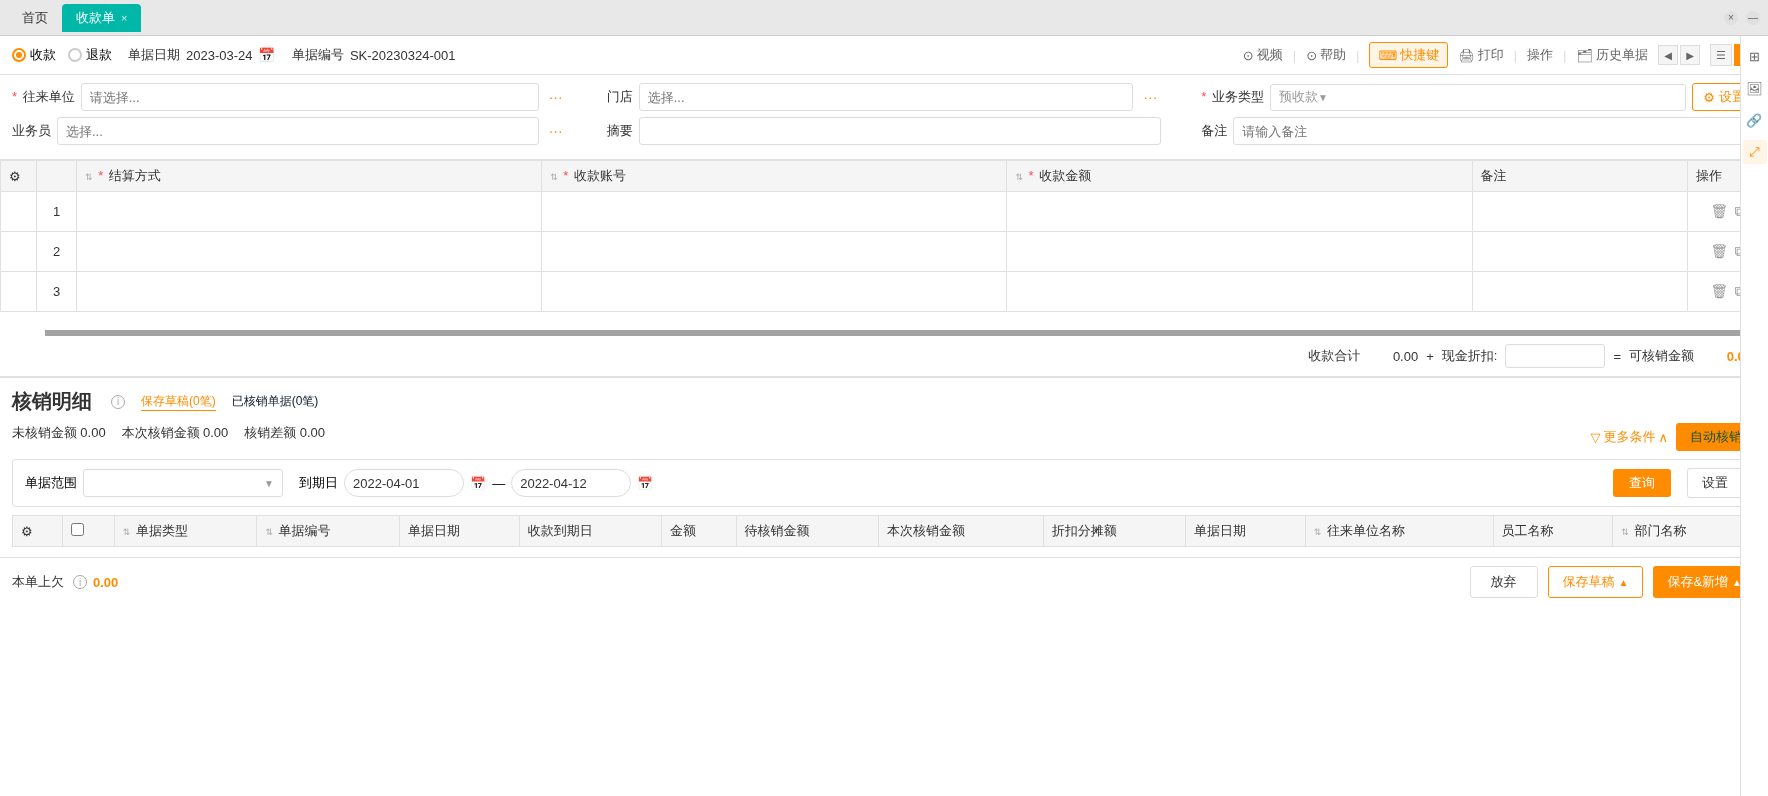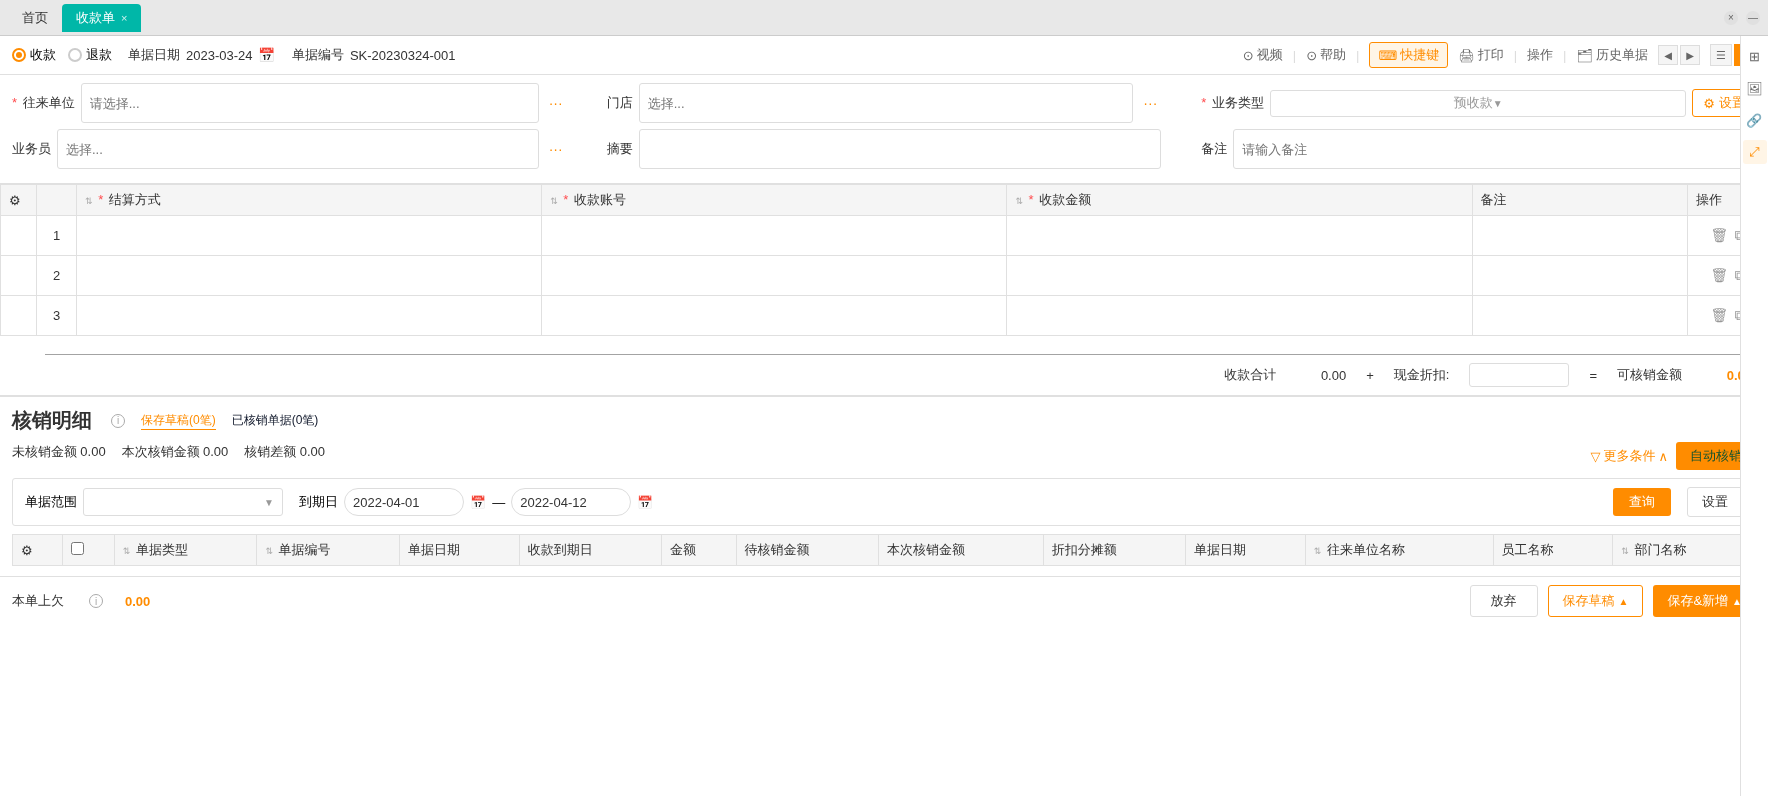--- a/index.html
+++ b/index.html
@@ -53,27 +53,27 @@
     .view-btn { width: 22px; height: 22px; border: 1px solid #ddd; background: #f5f5f5; display: flex; align-items: center; justify-content: center; cursor: pointer; font-size: 11px; color: #666; }
     .view-btn.active { background: #ff8c00; color: #fff; border-color: #ff8c00; }
 
     
     .form-area { padding: 8px 12px; border-bottom: 1px solid #e0e0e0; }
     .form-row { display: flex; align-items: center; gap: 0; margin-bottom: 6px; }
     .form-field { display: flex; align-items: center; flex: 1; gap: 6px; }
     .form-label { color: #333; white-space: nowrap; min-width: fit-content; }
     .required { color: #ff4d4f; margin-right: 2px; }
     .form-input {
-      flex: 1; height: 40px; border: 1px solid #ddd; border-radius: 3px; padding: 0 8px;
+      flex: 1; height: 28px; border: 1px solid #ddd; border-radius: 3px; padding: 0 8px;
       color: #999; font-size: 13px; outline: none;
     }
     .more-btn { color: #ff8c00; cursor: pointer; font-size: 14px; padding: 0 4px; }
     .select-input {
       flex: 1; height: 27px; border: 1px solid #ddd; border-radius: 3px; padding: 0 8px;
-      color: #999; font-size: 13px; display: flex; align-items: center; justify-content: center; cursor: pointer;
+      color: #999; font-size: 13px; display: flex; align-items: center; justify-content: flex-start; cursor: pointer;
     }
     .select-arrow { color: #999; font-size: 10px; }
     .settings-btn {
       background: #fff; border: 1px solid #ff8c00; color: #ff8c00; padding: 4px 10px;
       border-radius: 3px; cursor: pointer; display: flex; align-items: center; gap: 4px; white-space: nowrap;
     }
 
     
     .table-section { flex: 1; overflow: auto; }
     .data-table { width: 100%; border-collapse: collapse; }
@@ -89,21 +89,21 @@
     .row-num { color: #999; text-align: center; width: 40px; }
     .col-actions { width: 80px; text-align: center; }
     .action-icons { display: flex; gap: 6px; justify-content: center; }
     .icon-btn { cursor: pointer; color: #999; font-size: 14px; }
     .sort-icon { color: #aaa; font-size: 9px; margin-right: 2px; }
     .gear-icon-cell { width: 36px; text-align: center; }
 
     
     .summary-row {
       display: flex; align-items: center; justify-content: flex-end; padding: 8px 16px;
-      border-top: 1px solid #a3a3a3; background: #fff; gap: 20px; margin-left: 45px;
+      border-top: 6px solid #a3a3a3; background: #fff; gap: 8px; margin-left: 45px;
     }
     .summary-label { color: #333; }
     .summary-value { color: #333; font-weight: normal; min-width: 50px; text-align: right; }
     .summary-value-orange { color: #ff8c00; font-weight: bold; min-width: 50px; text-align: right; }
     .summary-input {
       width: 100px; height: 24px; border: 1px solid #ddd; border-radius: 3px; padding: 0 6px; text-align: right;
     }
 
     
     .reconcile-section { border-top: 2px solid #e0e0e0; padding: 10px 12px; background: #fff; }
@@ -145,21 +145,21 @@
     .bottom-table th {
       background: #f5f5f5; border: 1px solid #e0e0e0; padding: 6px 8px; text-align: left;
       font-weight: normal; color: #333; white-space: nowrap;
     }
 
     
     .bottom-bar {
       display: flex; align-items: center; padding: 8px 12px; border-top: 1px solid #e0e0e0;
       background: #fff; justify-content: space-between;
     }
-    .bottom-left { display: flex; align-items: center; gap: 22px; color: #333; }
+    .bottom-left { display: flex; align-items: center; gap: 6px; color: #333; }
     .bottom-right { display: flex; gap: 10px; }
     .btn-abandon { background: #fff; border: 1px solid #ddd; color: #333; padding: 6px 20px; border-radius: 3px; cursor: pointer; }
     .btn-save-draft {
       background: #fff; border: 1px solid #ff8c00; color: #ff8c00; padding: 6px 14px; border-radius: 3px;
       cursor: pointer; display: flex; align-items: center; gap: 4px;
     }
     .btn-save-new {
       background: #ff8c00; color: #fff; border: none; padding: 6px 14px; border-radius: 3px;
       cursor: pointer; display: flex; align-items: center; gap: 4px;
     }

